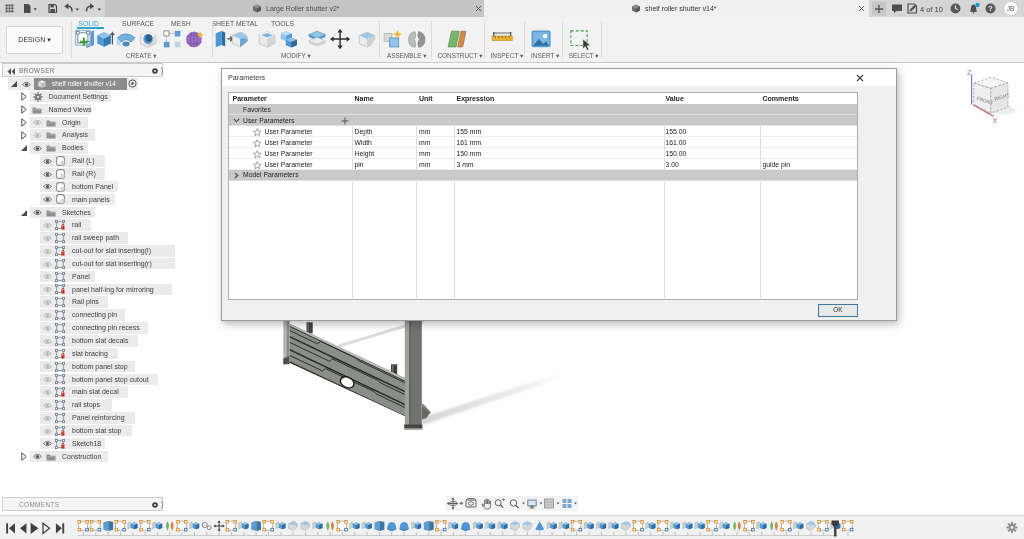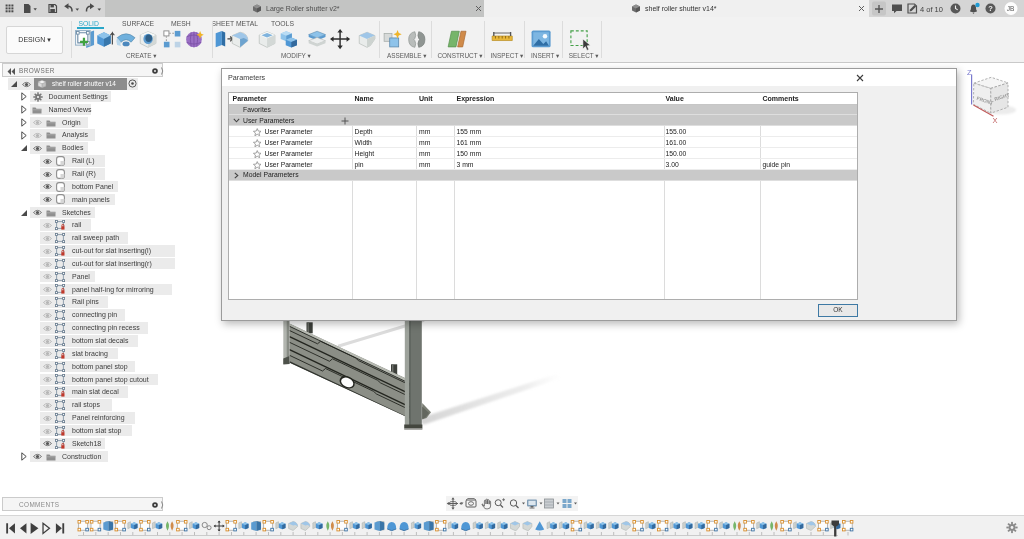--- a/index.html
+++ b/index.html
@@ -12,21 +12,21 @@
 #toolbar{position:absolute;left:0;top:17px;width:1024px;height:46px;background:#f2f2f2;border-bottom:1px solid #c9c9c9}
 .ttab{position:absolute;top:2.5px;font-size:6.8px;color:#555;white-space:nowrap}
 .glabel{position:absolute;top:35px;font-size:6.4px;color:#5a5a5a;white-space:nowrap}
 .sep{position:absolute;top:4px;height:37px;width:1px;background:#dcdcdc}
 #designbtn{position:absolute;left:6px;top:9px;width:57px;height:28px;background:#fbfbfb;border:1px solid #d6d6d6;border-radius:2px;
 font-size:7px;color:#333;text-align:center;line-height:26px}
 #canvas{position:absolute;left:0;top:63px;width:1024px;height:452px;background:#fff}
 .phead{position:absolute;height:13.5px;background:#f5f5f5;border:1px solid #cbcbcb;font-size:6.4px;color:#6e6e6e;letter-spacing:.4px}
 .trow{position:absolute;white-space:nowrap;font-size:7px;color:#3c3c3c}
 .rowbg{position:absolute;background:#ebebeb;height:11.5px}
-#dialog{position:absolute;left:221px;top:5px;width:736px;height:253px;background:#f0f0f0;border:1px solid #9b9b9b;box-shadow:2px 3px 8px rgba(0,0,0,.28)}
+#dialog{position:absolute;left:221px;top:5px;width:676px;height:253px;background:#f0f0f0;border:1px solid #9b9b9b;box-shadow:2px 3px 8px rgba(0,0,0,.28)}
 #dlgtitle{position:absolute;left:0;top:0;width:100%;height:17px;background:#fff;font-size:7.2px;color:#3a3a3a}
 #dtable{position:absolute;left:6px;top:23px;width:630px;height:208px;background:#fff;border:1px solid #adadad}
 .drow{position:absolute;left:0;width:100%;height:10.9px}
 .gray{background:#c9c9c9;border-bottom:1px solid #dedede}
 .wrow{border-bottom:1px solid #ececec}
 .dcell{position:absolute;top:1.6px;font-size:6.8px;color:#222;white-space:nowrap}
 .dcol{position:absolute;top:0;bottom:0;width:1px;background:#dcdcdc}
 #okbtn{position:absolute;left:596px;top:235px;width:40px;height:13px;background:#e9e9e9;border:1.5px solid #3e79a4;font-size:6.5px;color:#333;text-align:center;line-height:9.5px}
 #timeline{position:absolute;left:0;top:515px;width:1024px;height:24px;background:#f1f1f1;border-top:1px solid #d6d6d6}
 </style></head><body>

